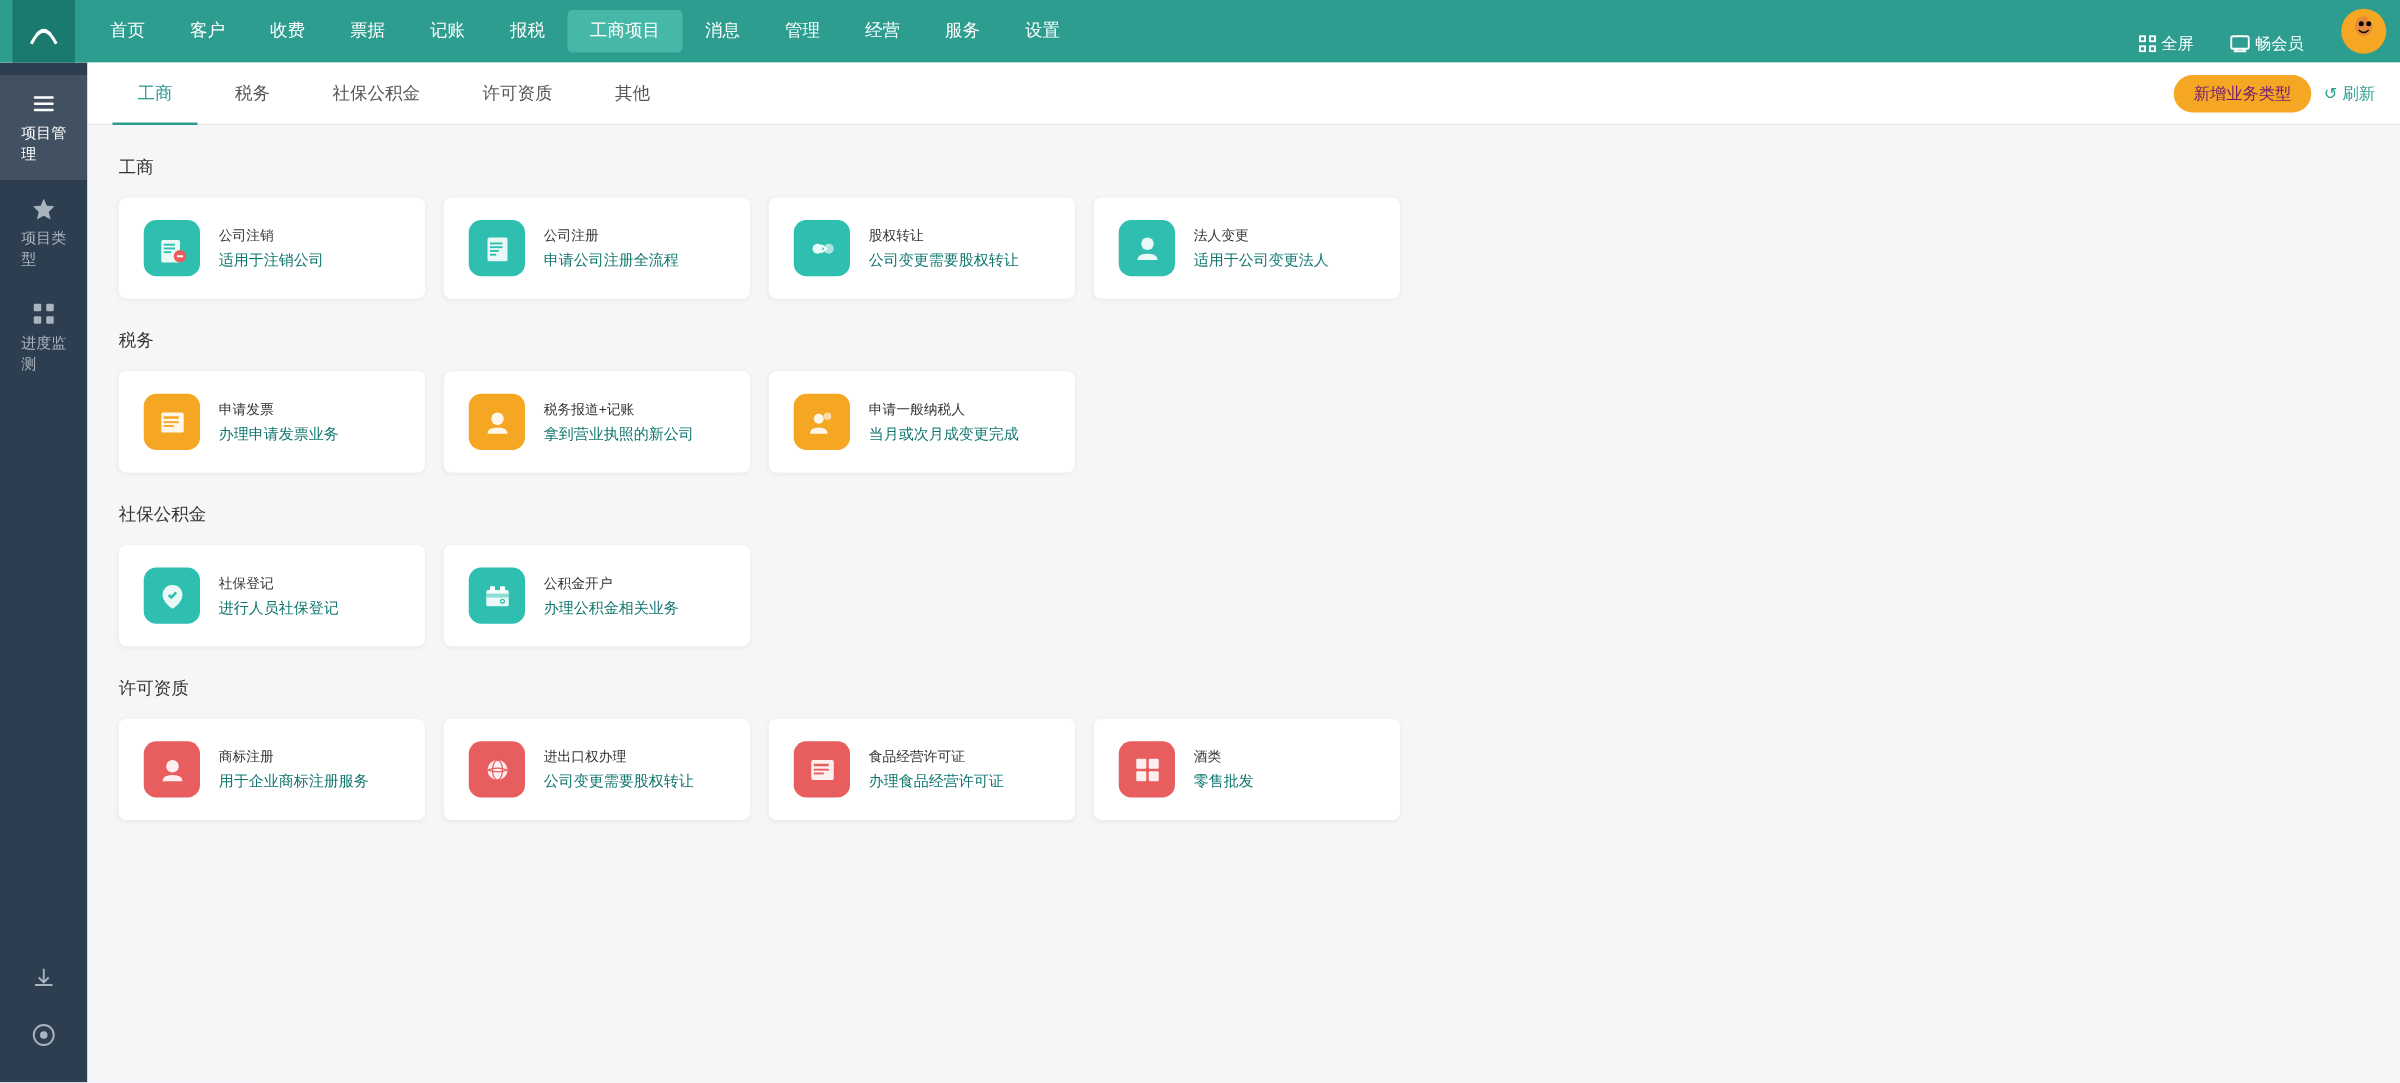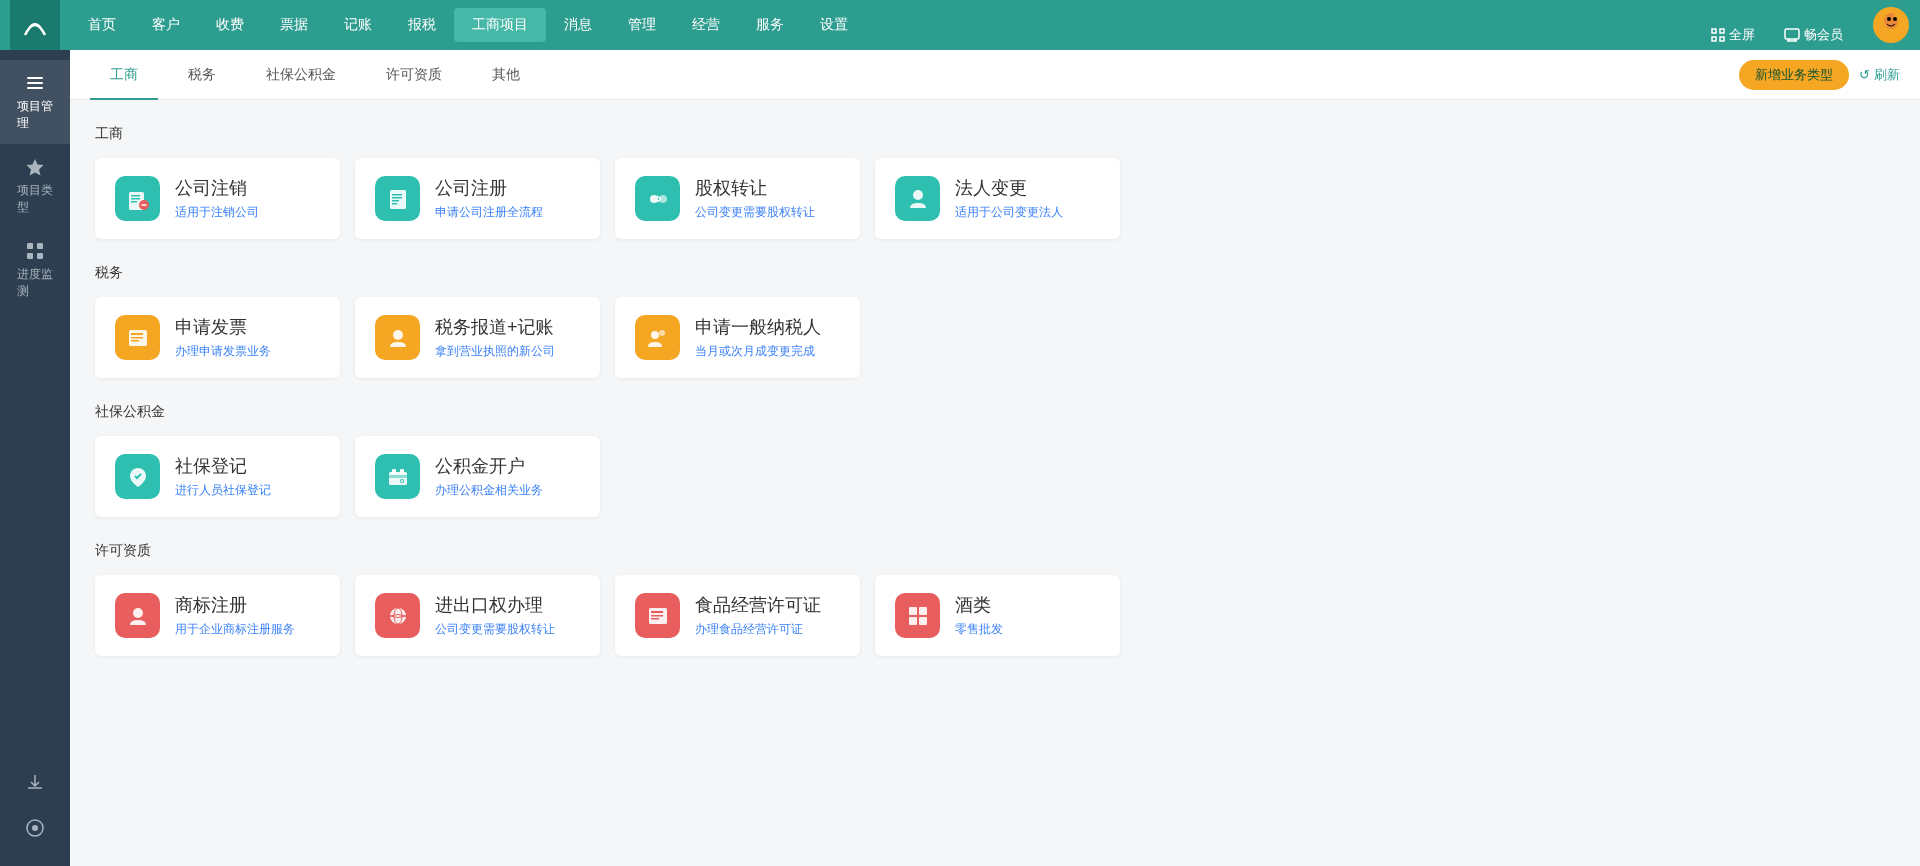--- a/index.html
+++ b/index.html
@@ -158,21 +158,21 @@
       color: #2d9d8f;
       border-bottom: 2px solid #2d9d8f;
     }
     .tab-actions {
       display: flex;
       align-items: center;
       gap: 10px;
     }
     .btn-add-type {
       background: #f5a623;
-      color: #14532d;
+      color: #701a75;
       border: none;
       padding: 6px 16px;
       border-radius: 15px;
       font-size: 13px;
       cursor: pointer;
     }
     .btn-refresh {
       color: #2d9d8f;
       background: none;
       border: none;
@@ -228,28 +228,28 @@
       justify-content: center;
       flex-shrink: 0;
       font-size: 22px;
       color: white;
     }
     .card-icon.teal { background: #2ebfb0; }
     .card-icon.orange { background: #f5a623; }
     .card-icon.red { background: #e85d5d; }
 
     .card-text .card-title {
-      font-size: 18px;
+      font-size: 11px;
       color: #333;
       font-weight: 500;
       margin-bottom: 4px;
     }
     .card-text .card-desc {
       font-size: 12px;
-      color: #3b82f6;
+      color: #0f766e;
     }
 
     
     .page-content::-webkit-scrollbar { width: 8px; }
     .page-content::-webkit-scrollbar-track { background: #f0f0f0; }
     .page-content::-webkit-scrollbar-thumb { background: #ccc; border-radius: 4px; }
   </style>
 </head>
 <body>
 

